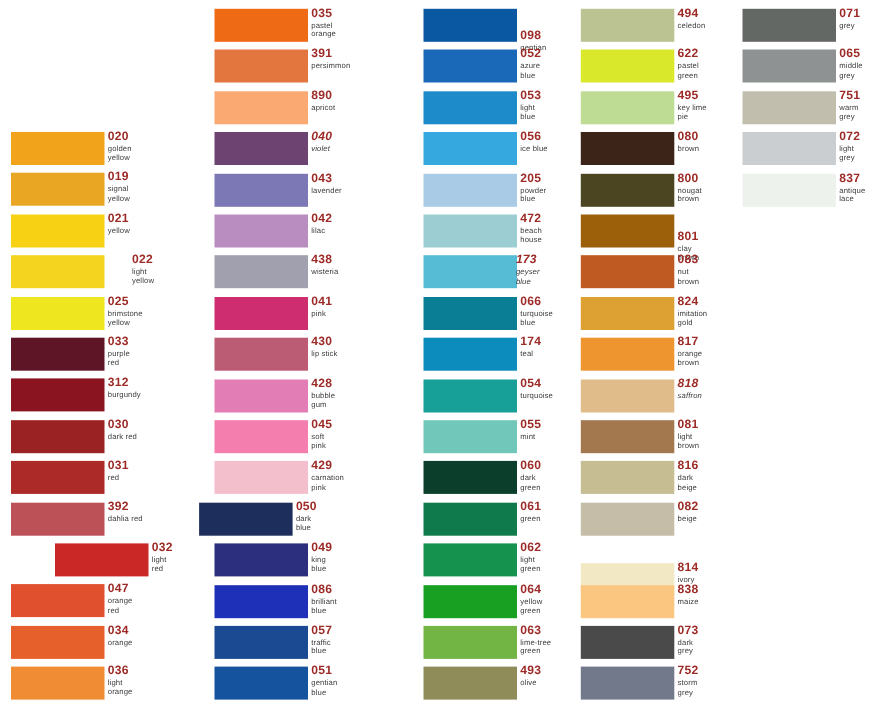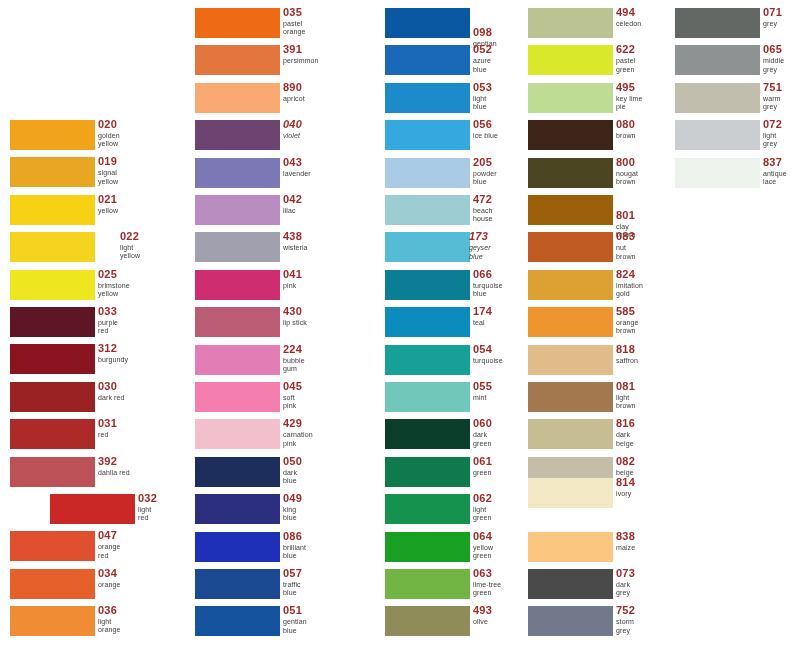--- a/index.html
+++ b/index.html
@@ -227,42 +227,42 @@
       <div class="swatch-row" style="left: 195px; top: 307.2px; width: 168px;">
         <div class="swatch-chip" style="width: 85px; height: 30px; background: rgb(187, 91, 116);"></div>
         <div class="swatch-meta" style="left: 88px;">
           <div class="swatch-code">430</div>
           <div class="swatch-name">lip stick</div>
         </div>
       </div>
       <div class="swatch-row" style="left: 195px; top: 344.6px; width: 168px;">
         <div class="swatch-chip" style="width: 85px; height: 30px; background: rgb(226, 125, 182);"></div>
         <div class="swatch-meta" style="left: 88px;">
-          <div class="swatch-code">224</div>
+          <div class="swatch-code">428</div>
           <div class="swatch-name">bubble
 gum</div>
         </div>
       </div>
       <div class="swatch-row" style="left: 195px; top: 382px; width: 168px;">
         <div class="swatch-chip" style="width: 85px; height: 30px; background: rgb(244, 127, 174);"></div>
         <div class="swatch-meta" style="left: 88px;">
           <div class="swatch-code">045</div>
           <div class="swatch-name">soft
 pink</div>
         </div>
       </div>
       <div class="swatch-row" style="left: 195px; top: 419.4px; width: 168px;">
         <div class="swatch-chip" style="width: 85px; height: 30px; background: rgb(244, 191, 204);"></div>
         <div class="swatch-meta" style="left: 88px;">
           <div class="swatch-code">429</div>
           <div class="swatch-name">carnation
 pink</div>
         </div>
       </div>
-      <div class="swatch-row" style="left: 195px; top: 456.8px; width: 168px;">
+      <div class="swatch-row" style="left: 181px; top: 456.8px; width: 168px;">
         <div class="swatch-chip" style="width: 85px; height: 30px; background: rgb(30, 46, 92);"></div>
         <div class="swatch-meta" style="left: 88px;">
           <div class="swatch-code">050</div>
           <div class="swatch-name">dark
 blue</div>
         </div>
       </div>
       <div class="swatch-row" style="left: 195px; top: 494.2px; width: 168px;">
         <div class="swatch-chip" style="width: 85px; height: 30px; background: rgb(43, 47, 126);"></div>
         <div class="swatch-meta" style="left: 88px;">
@@ -486,28 +486,28 @@
         <div class="swatch-chip" style="width: 85px; height: 30px; background: rgb(221, 160, 51);"></div>
         <div class="swatch-meta" style="left: 88px;">
           <div class="swatch-code">824</div>
           <div class="swatch-name">imitation
 gold</div>
         </div>
       </div>
       <div class="swatch-row" style="left: 528px; top: 307.2px; width: 168px;">
         <div class="swatch-chip" style="width: 85px; height: 30px; background: rgb(239, 149, 48);"></div>
         <div class="swatch-meta" style="left: 88px;">
-          <div class="swatch-code">585</div>
+          <div class="swatch-code">817</div>
           <div class="swatch-name">orange
 brown</div>
         </div>
       </div>
       <div class="swatch-row" style="left: 528px; top: 344.6px; width: 168px;">
         <div class="swatch-chip" style="width: 85px; height: 30px; background: rgb(224, 188, 139);"></div>
-        <div class="swatch-meta" style="left: 88px;">
+        <div class="swatch-meta" style="left: 88px; font-style: italic;">
           <div class="swatch-code">818</div>
           <div class="swatch-name">saffron</div>
         </div>
       </div>
       <div class="swatch-row" style="left: 528px; top: 382px; width: 168px;">
         <div class="swatch-chip" style="width: 85px; height: 30px; background: rgb(163, 120, 78);"></div>
         <div class="swatch-meta" style="left: 88px;">
           <div class="swatch-code">081</div>
           <div class="swatch-name">light
 brown</div>
@@ -521,21 +521,21 @@
 beige</div>
         </div>
       </div>
       <div class="swatch-row" style="left: 528px; top: 456.8px; width: 168px;">
         <div class="swatch-chip" style="width: 85px; height: 30px; background: rgb(198, 189, 168);"></div>
         <div class="swatch-meta" style="left: 88px;">
           <div class="swatch-code">082</div>
           <div class="swatch-name">beige</div>
         </div>
       </div>
-      <div class="swatch-row" style="left: 528px; top: 478px; width: 168px;">
+      <div class="swatch-row" style="left: 528px; top: 512px; width: 168px;">
         <div class="swatch-chip" style="width: 85px; height: 30px; background: rgb(242, 232, 196);"></div>
         <div class="swatch-meta" style="left: 88px;">
           <div class="swatch-code">814</div>
           <div class="swatch-name">ivory</div>
         </div>
       </div>
       <div class="swatch-row" style="left: 528px; top: 531.6px; width: 168px;">
         <div class="swatch-chip" style="width: 85px; height: 30px; background: rgb(251, 198, 127);"></div>
         <div class="swatch-meta" style="left: 88px;">
           <div class="swatch-code">838</div>

